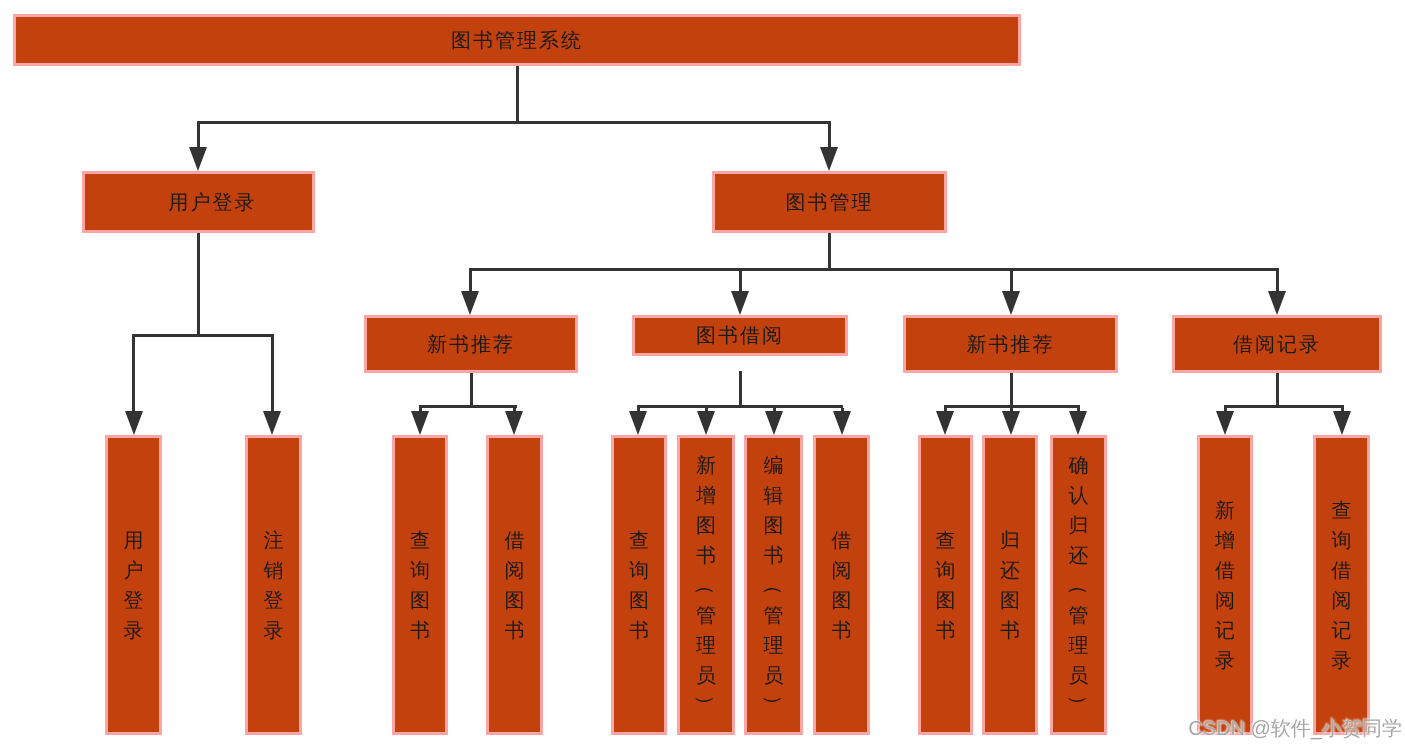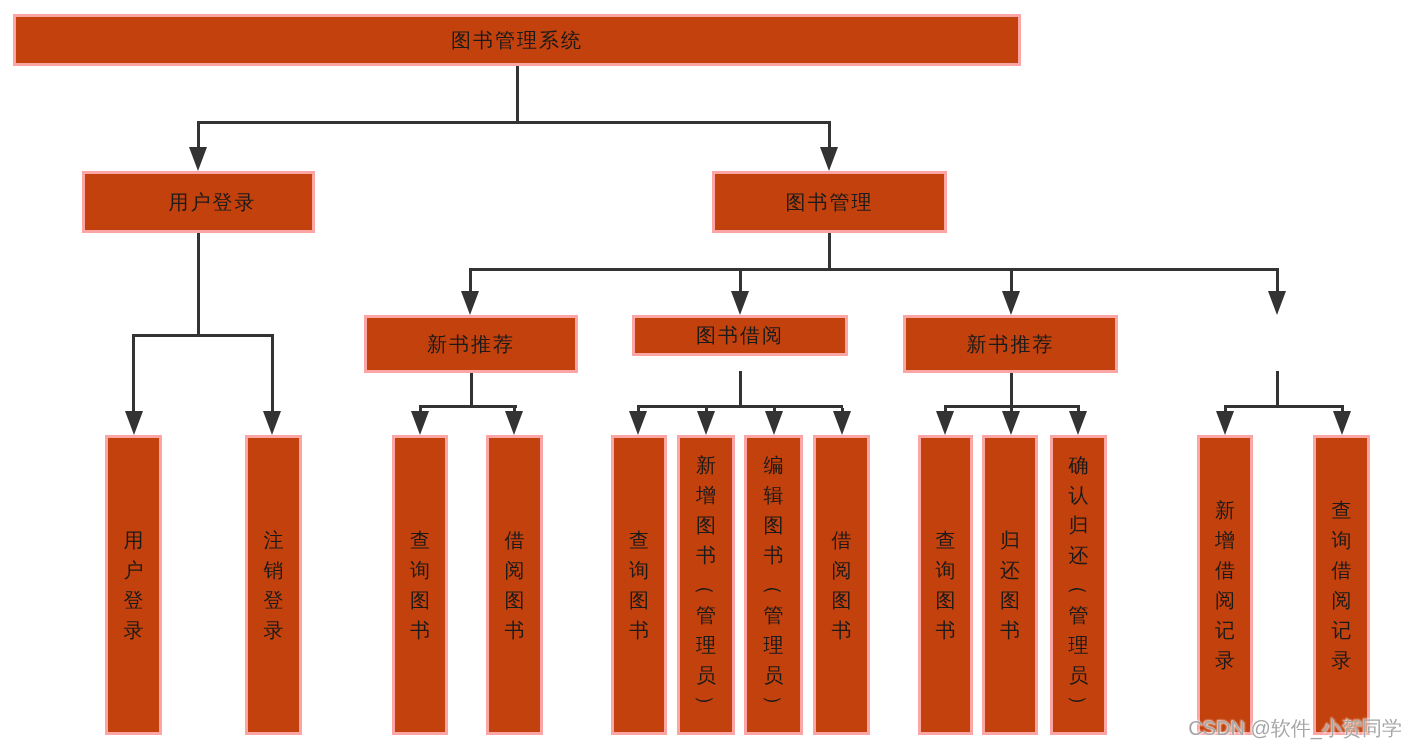--- a/index.html
+++ b/index.html
@@ -102,20 +102,23 @@
 
   <div class="box" style="left:364px;top:315px;width:214px;height:58px;">
     <span class="hlabel">新书推荐</span>
   </div>
   <div class="box" style="left:632px;top:315px;width:216px;height:41px;">
     <span class="hlabel">图书借阅</span>
   </div>
   <div class="box" style="left:903px;top:315px;width:215px;height:58px;">
     <span class="hlabel">新书推荐</span>
   </div>
+  <div class="box" style="left:1172px;top:315px;width:210px;height:58px;">
+    <span class="hlabel">借阅记录</span>
+  </div>
 
   <div class="box" style="left:105px;top:435px;width:57px;height:300px;">
     <div class="vlabel">
         <span>用</span>
         <span>户</span>
         <span>登</span>
         <span>录</span>
       </div>
   </div>
   <div class="box" style="left:245px;top:435px;width:57px;height:300px;">

